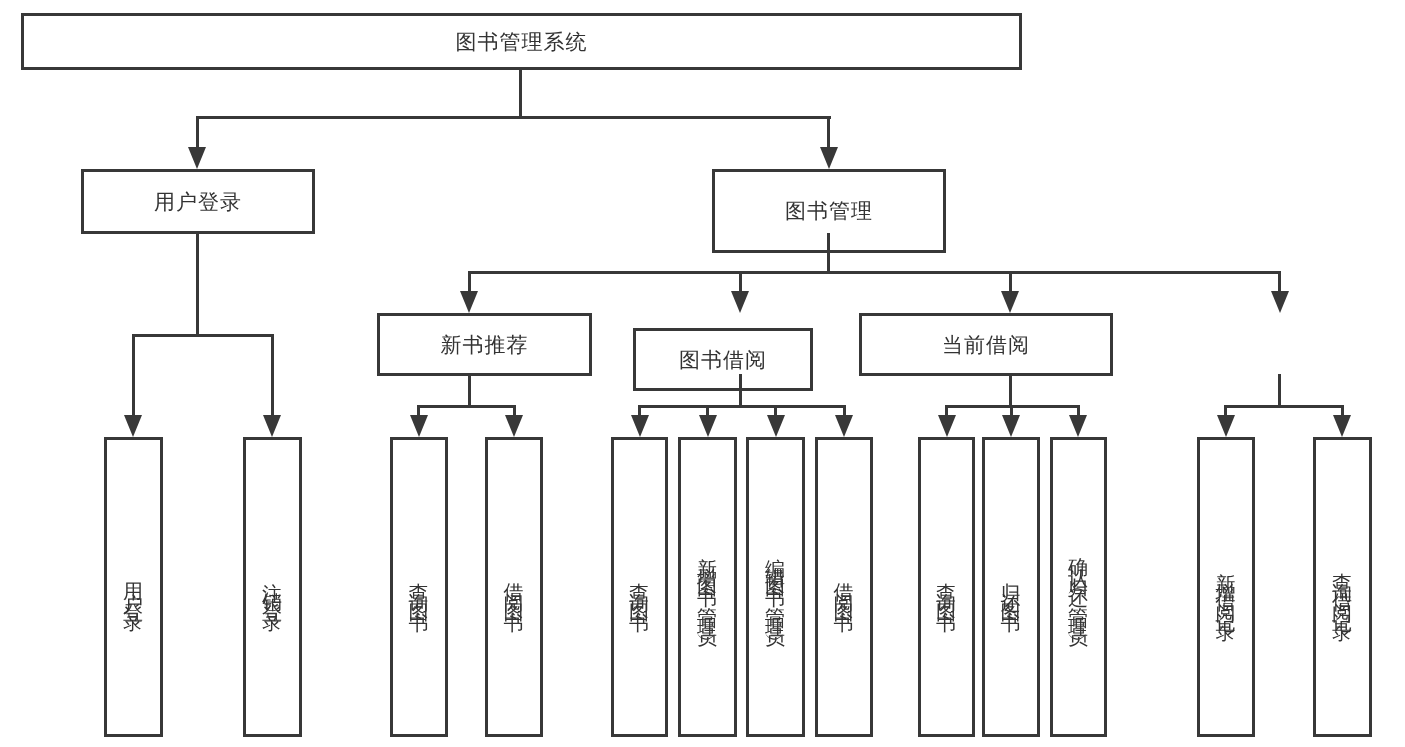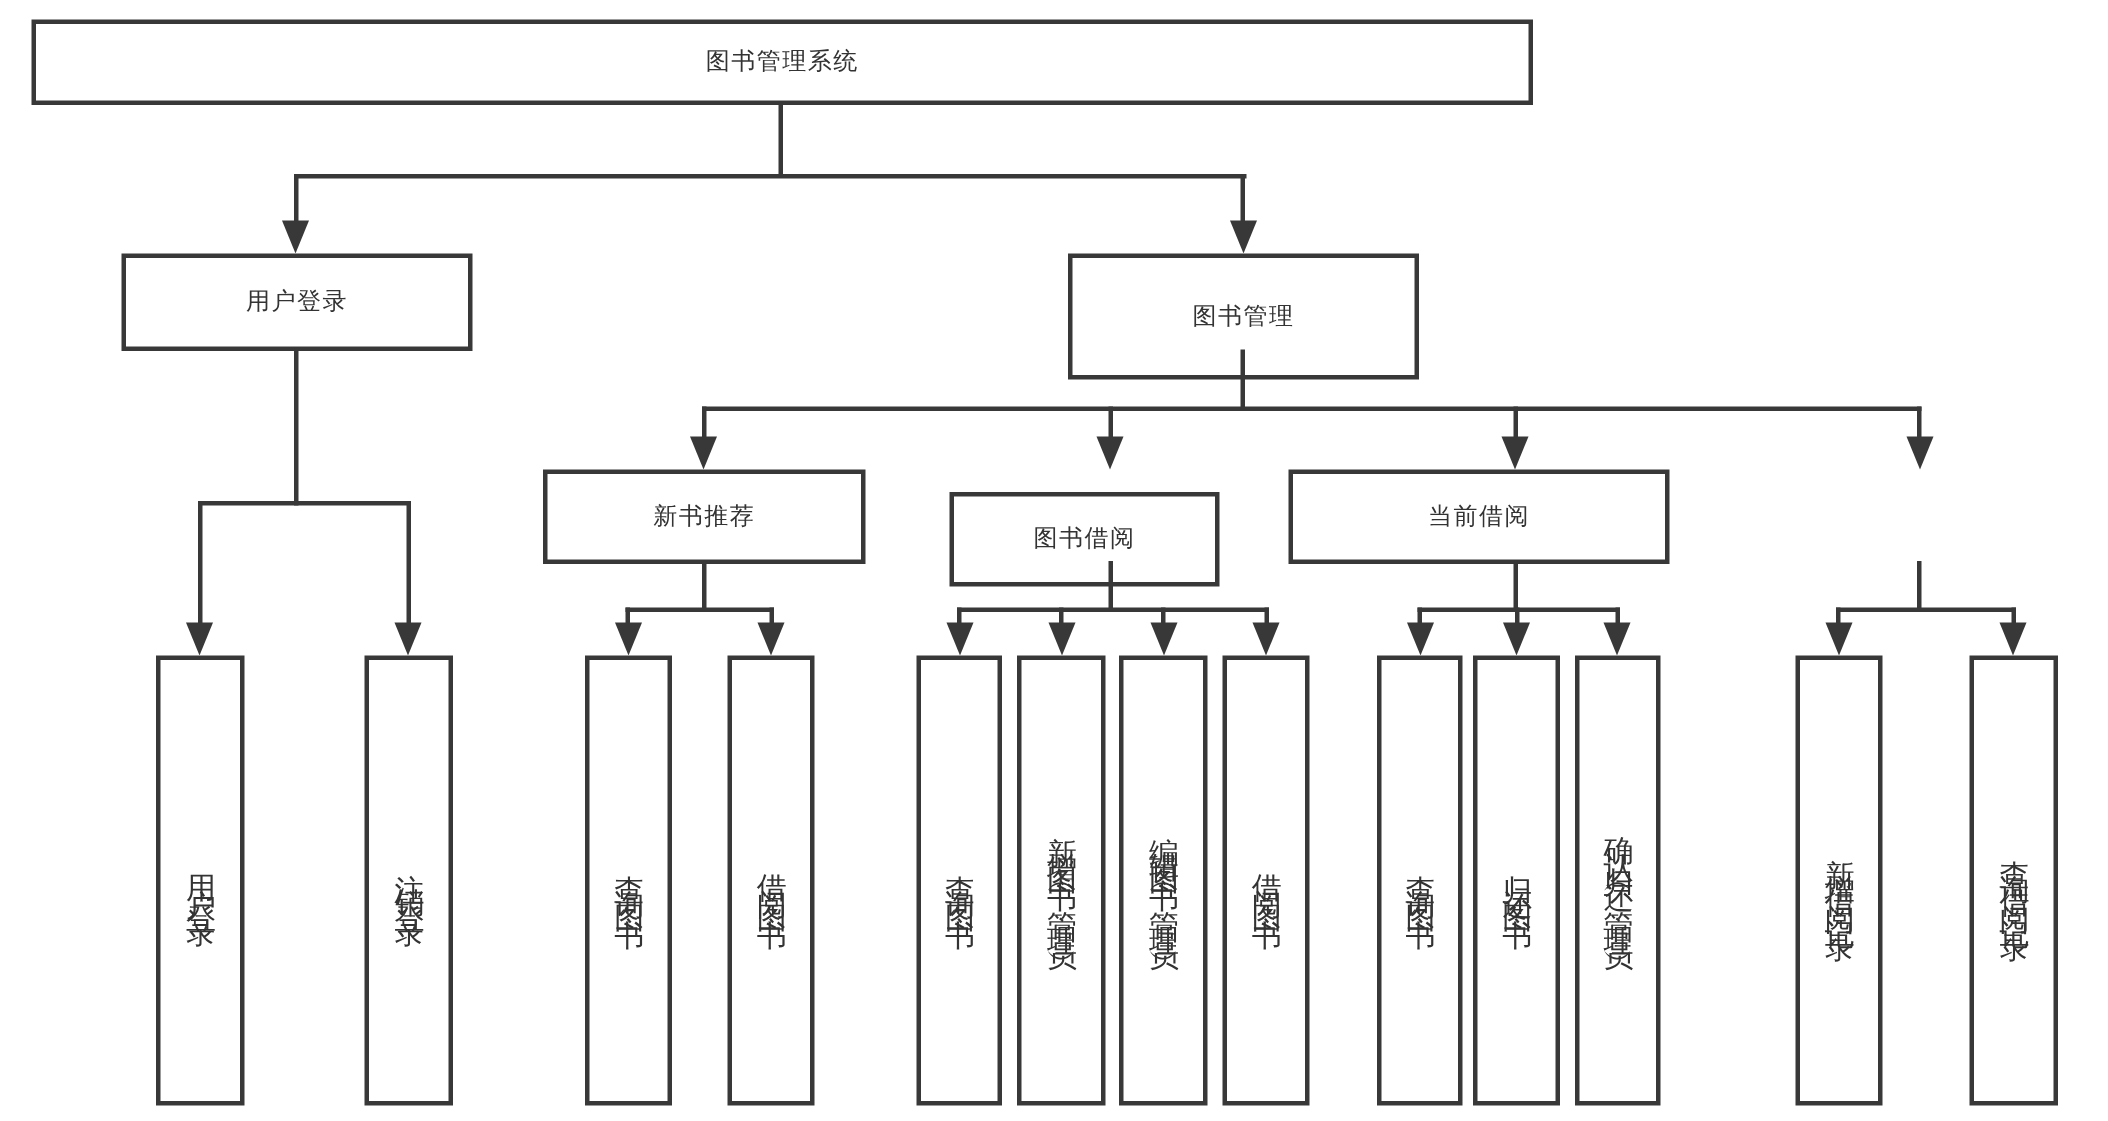--- a/index.html
+++ b/index.html
@@ -14,21 +14,21 @@
   .box {
     position:absolute;
     box-sizing:border-box;
     background:#ffffff;
     border:3px solid #383838;
     display:flex;
     align-items:center;
     justify-content:center;
   }
   .hlabel {
-    font-size:16px;
+    font-size:21px;
     color:#333333;
     letter-spacing:1px;
     white-space:nowrap;
   }
   .vlabel {
     writing-mode:vertical-rl;
     text-orientation:mixed;
     font-size:20px;
     line-height:1;
     letter-spacing:10px;
@@ -88,21 +88,21 @@
   <div class="hline" style="left:468px;top:271px;width:813px"></div>
   <div class="vline" style="left:468px;top:271px;height:26px"></div>
   <div class="vline" style="left:739px;top:271px;height:26px"></div>
   <div class="vline" style="left:1009px;top:271px;height:26px"></div>
   <div class="vline" style="left:1278px;top:271px;height:26px"></div>
   <div class="arrow" style="left:469px;top:291px"></div>
   <div class="arrow" style="left:740px;top:291px"></div>
   <div class="arrow" style="left:1010px;top:291px"></div>
   <div class="arrow" style="left:1280px;top:291px"></div>
 
-  <div class="box" style="left:362px;top:313px;width:215px;height:63px">
+  <div class="box" style="left:377px;top:313px;width:215px;height:63px">
     <span class="hlabel">新书推荐</span>
   </div>
   <div class="box" style="left:633px;top:328px;width:180px;height:63px">
     <span class="hlabel">图书借阅</span>
   </div>
   <div class="box" style="left:859px;top:313px;width:254px;height:63px">
     <span class="hlabel">当前借阅</span>
   </div>
 
   <div class="vline" style="left:468px;top:374px;height:34px"></div>

